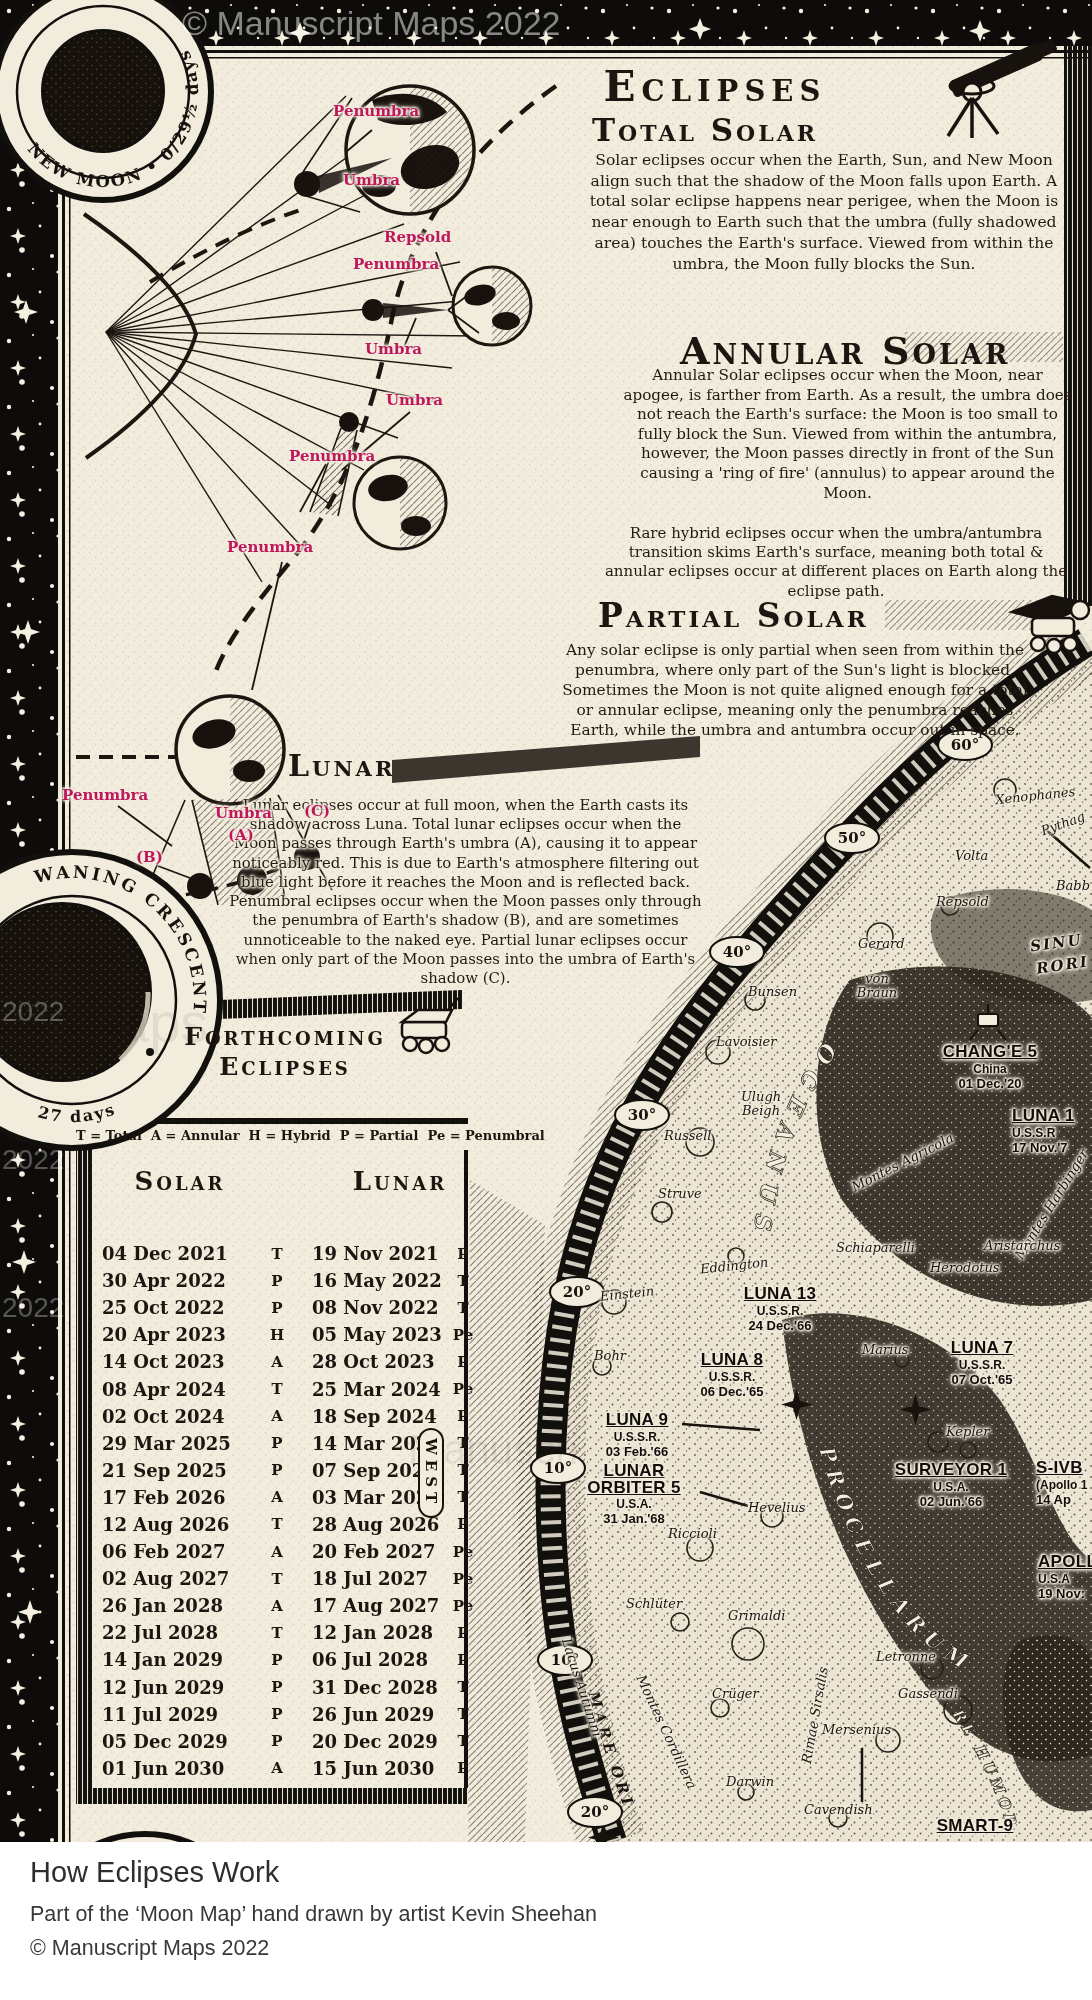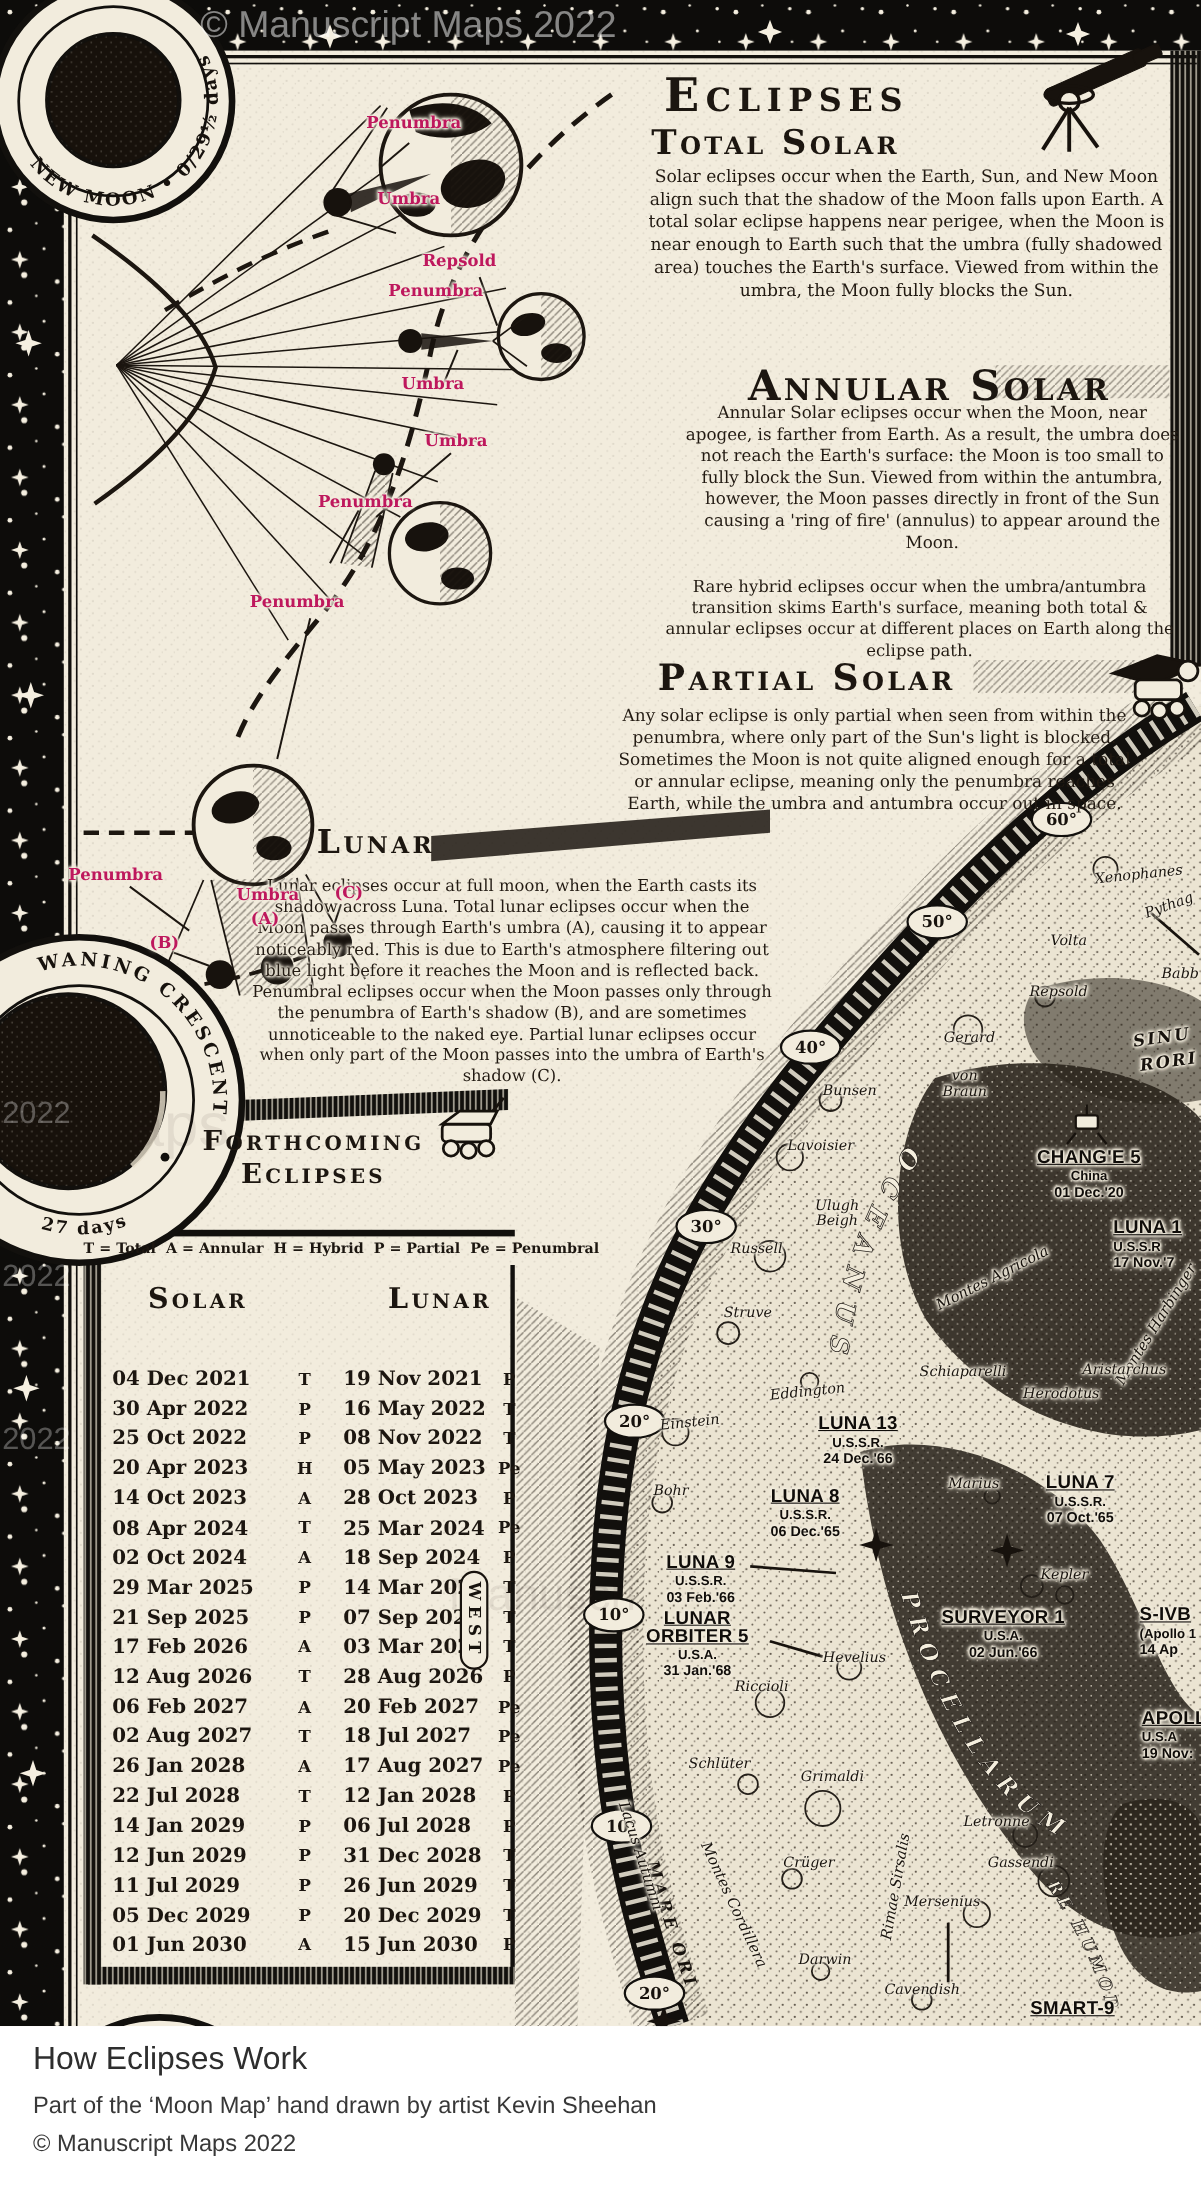--- a/index.html
+++ b/index.html
@@ -642,21 +642,21 @@
     <div class="mission halo" style="left:578px;top:1410px;width:118px">
       <div class="m-name">LUNA 9</div>
       <div class="m-org">U.S.S.R.</div>
       <div class="m-date">03 Feb.'66</div>
     </div>
     <div class="mission halo" style="left:566px;top:1462px;width:136px">
       <div class="m-name two">LUNAR ORBITER 5</div>
       <div class="m-org">U.S.A.</div>
       <div class="m-date">31 Jan.'68</div>
     </div>
-    <div class="mission halo" style="left:837px;top:1460px;width:150px">
+    <div class="mission halo" style="left:876px;top:1460px;width:150px">
       <div class="m-name">SURVEYOR 1</div>
       <div class="m-org">U.S.A.</div>
       <div class="m-date">02 Jun.'66</div>
     </div>
     <div class="mission halo" style="left:1036px;top:1458px;width:90px;text-align:left">
       <div class="m-name">S-IVB</div>
       <div class="m-org">(Apollo 1</div>
       <div class="m-date">14 Ap</div>
     </div>
     <div class="mission halo" style="left:1038px;top:1552px;width:90px;text-align:left">

